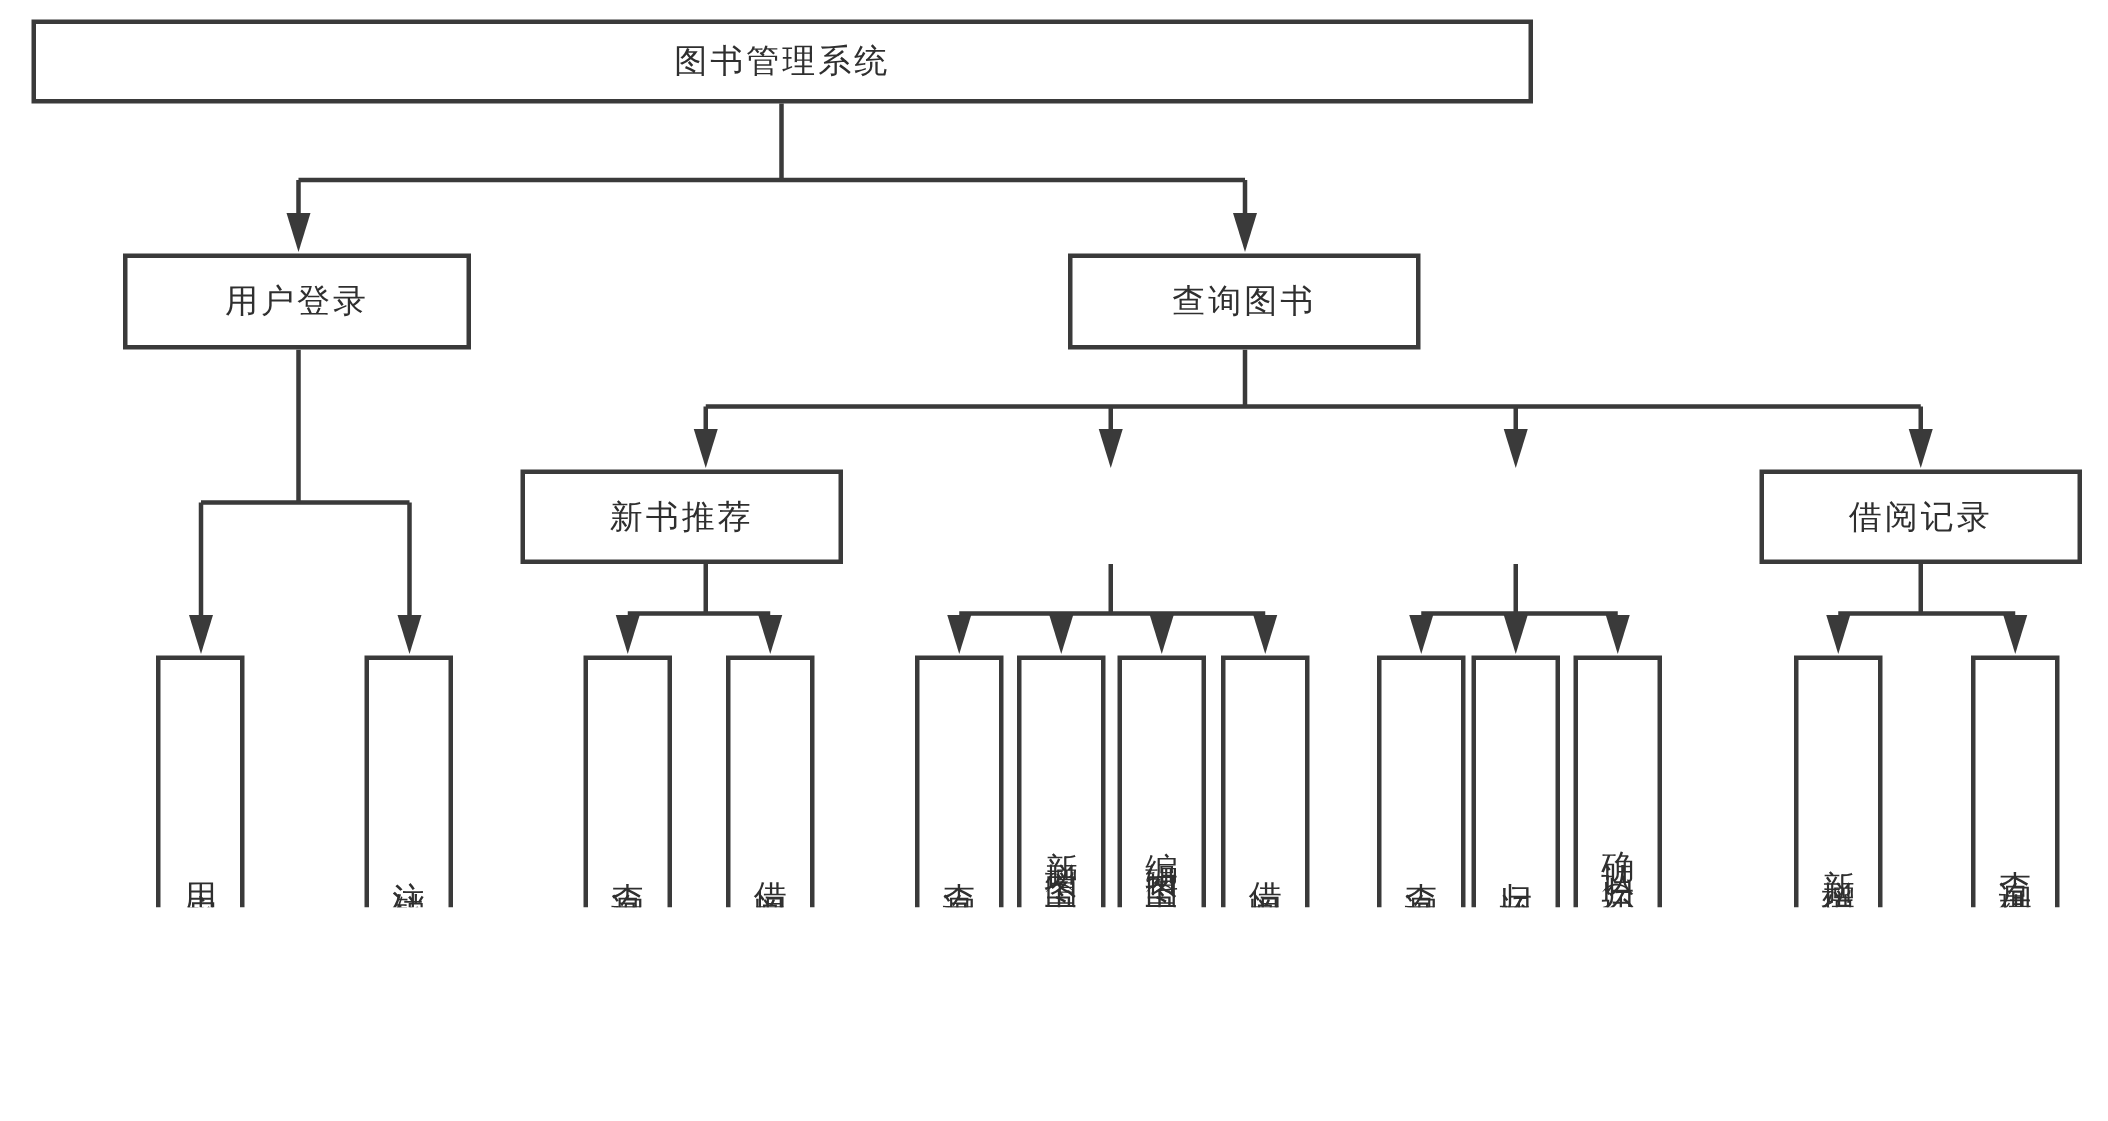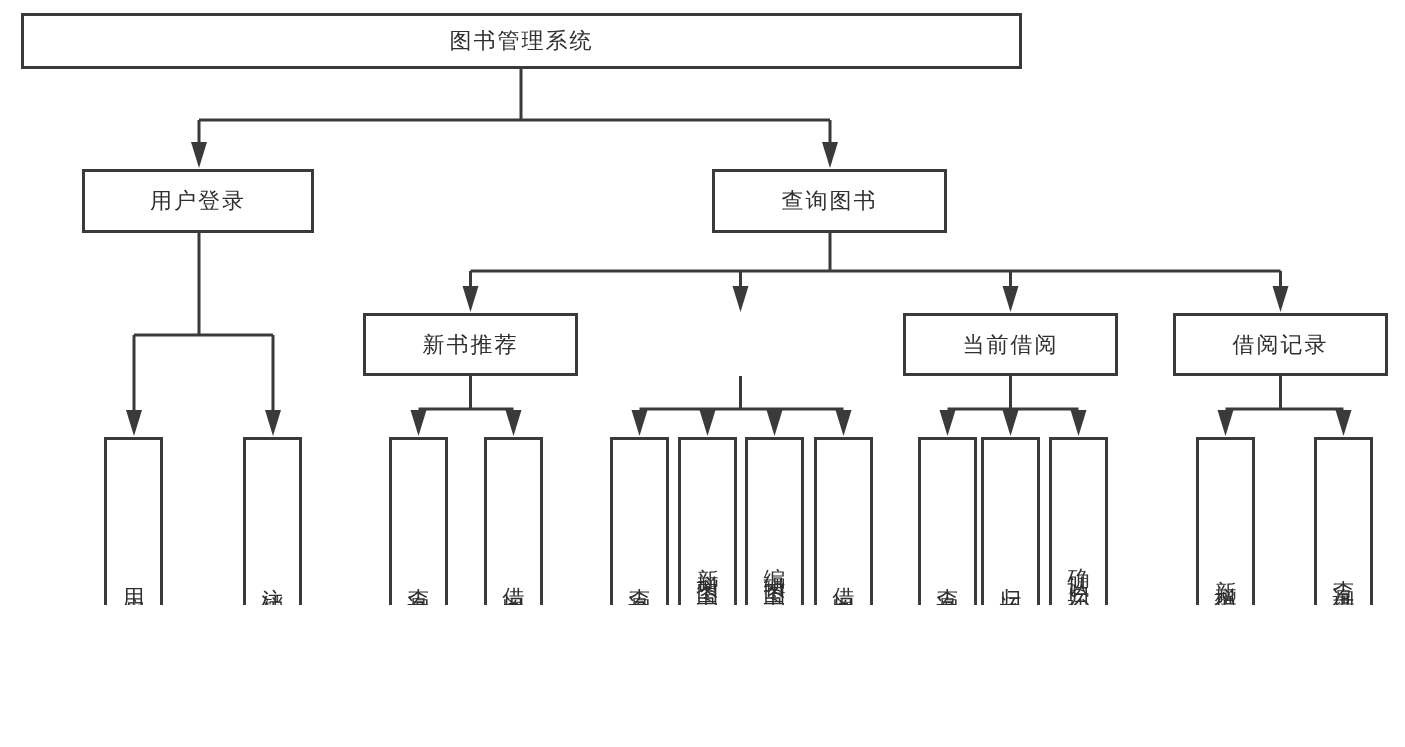--- a/index.html
+++ b/index.html
@@ -19,21 +19,21 @@
   }
   .watermark{
     position:absolute;left:1186px;top:708px;z-index:5;
     font-size:21px;letter-spacing:1px;color:#c3c3c3;white-space:nowrap;
   }
   
   .n-root{left:21px;top:13px;width:1001px;height:56px;}
   .n-userlogin{left:82px;top:169px;width:232px;height:64px;}
   .n-bookmgmt{left:712px;top:169px;width:235px;height:64px;}
   .n-l3{top:313px;width:215px;height:63px;}
-  .n-newbook{left:363px;}
+  .n-newbook{left:347px;}
   .n-borrowmod{left:633px;}
   .n-current{left:903px;}
   .n-records{left:1173px;}
   .leaf{top:437px;width:59px;height:298px;}
   .lf-1{left:104px;}  .lf-2{left:243px;}
   .lf-3{left:389px;}  .lf-4{left:484px;}
   .lf-5{left:610px;}  .lf-6{left:678px;}
   .lf-7{left:745px;}  .lf-8{left:814px;}
   .lf-9{left:918px;}  .lf-10{left:981px;}
   .lf-11{left:1049px;}
@@ -91,23 +91,20 @@
   <div class="node n-userlogin">
     <span class="h-label">用户登录</span>
   </div>
   <div class="node n-bookmgmt">
     <span class="h-label">查询图书</span>
   </div>
 
   <div class="node n-l3 n-newbook">
     <span class="h-label">新书推荐</span>
   </div>
-  <div class="node n-l3 n-current">
-    <span class="h-label">当前借阅</span>
-  </div>
   <div class="node n-l3 n-records">
     <span class="h-label">借阅记录</span>
   </div>
 
   <div class="node leaf lf-1">
     <span class="v-label">用户登录</span>
   </div>
   <div class="node leaf lf-2">
     <span class="v-label">注销登录</span>
   </div>

